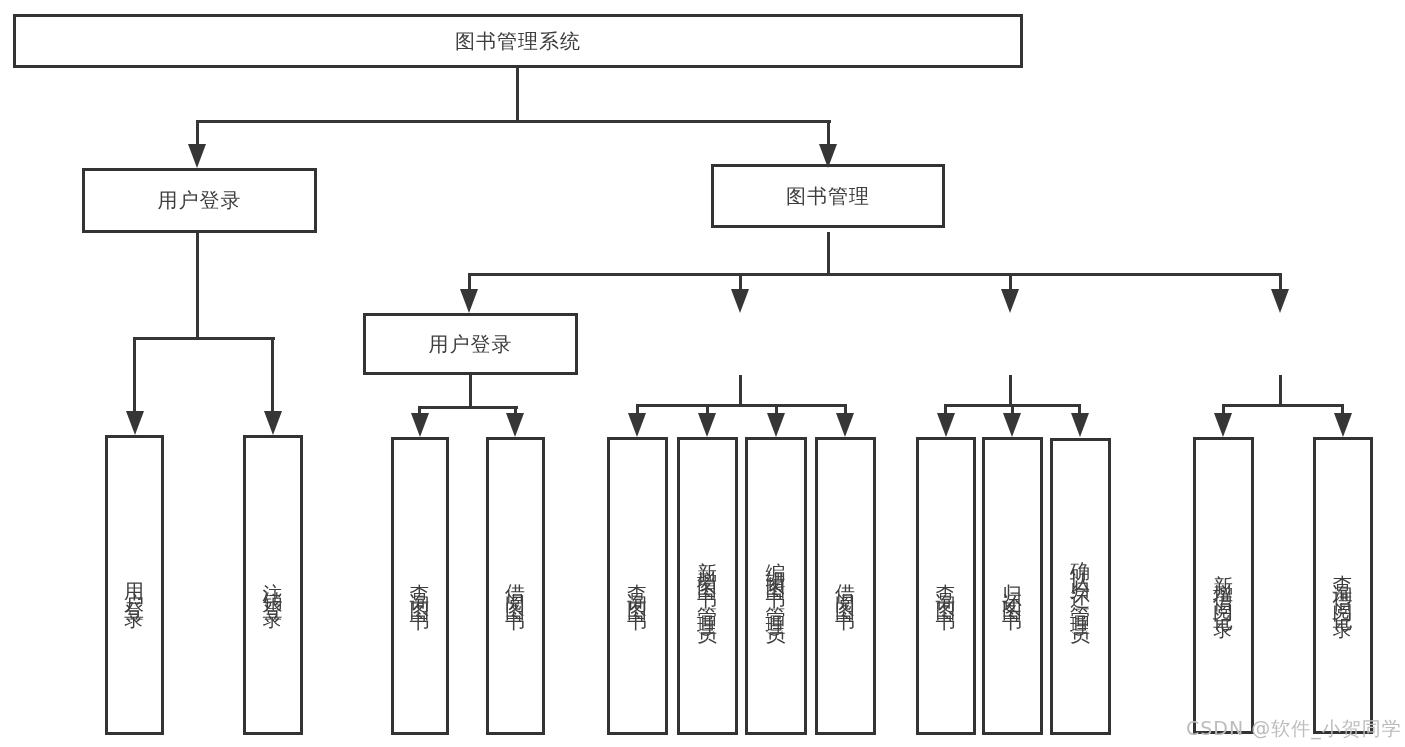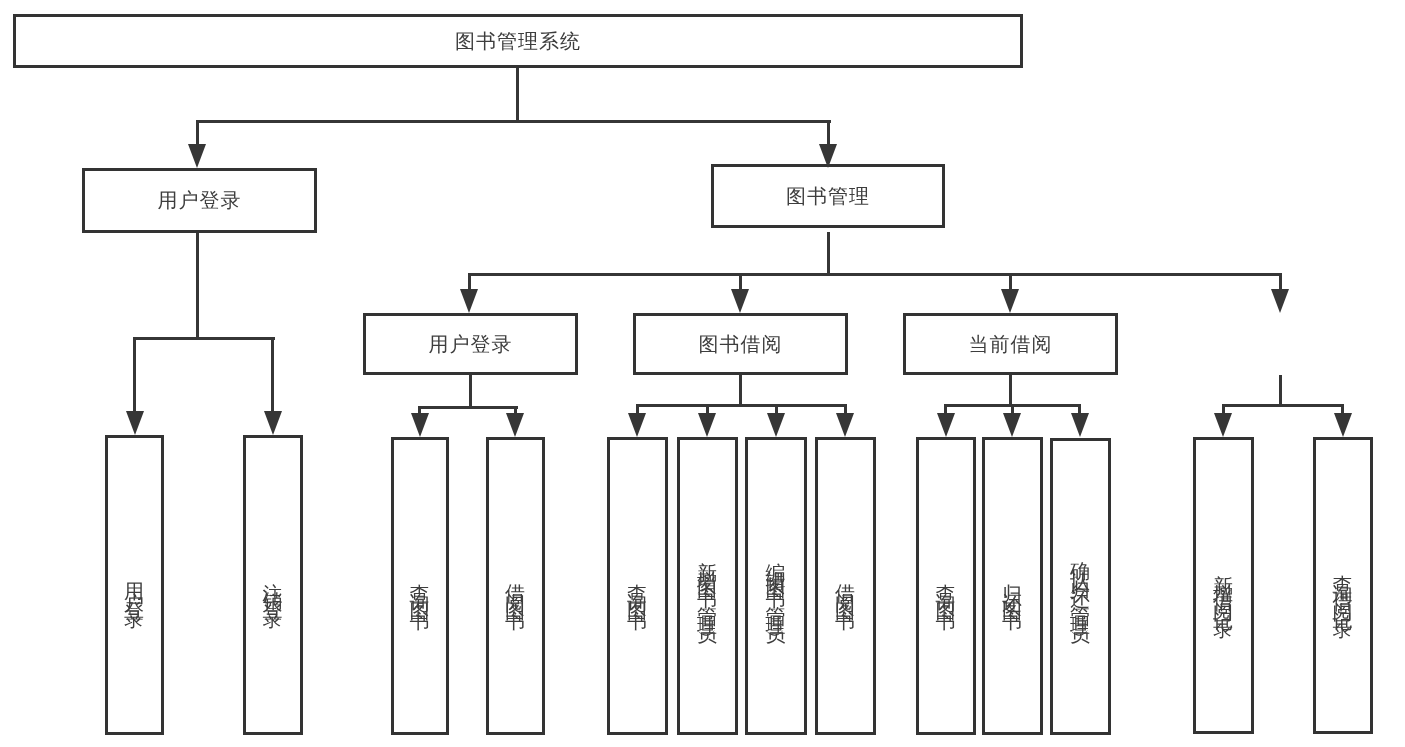--- a/index.html
+++ b/index.html
@@ -27,26 +27,20 @@
 
   <div class="hbox" style="left:82px;top:168px;width:235px;height:65px">
     <span>用户登录</span>
   </div>
   <div class="hbox" style="left:711px;top:164px;width:234px;height:64px">
     <span>图书管理</span>
   </div>
 
   <div class="hbox" style="left:363px;top:313px;width:215px;height:62px">
     <span>用户登录</span>
-  </div>
-  <div class="hbox" style="left:633px;top:313px;width:215px;height:62px">
-    <span>图书借阅</span>
-  </div>
-  <div class="hbox" style="left:903px;top:313px;width:215px;height:62px">
-    <span>当前借阅</span>
   </div>
 
   <div class="vbox" style="left:105px;top:435px;width:59px;height:300px">
     <span class="vtext">用户登录</span>
   </div>
   <div class="vbox" style="left:243px;top:435px;width:60px;height:300px">
     <span class="vtext">注销登录</span>
   </div>
 
   <div class="vbox" style="left:391px;top:437px;width:58px;height:298px">
@@ -138,14 +132,15 @@
   <i class="ln" style="left:1078px;top:404px;width:3px;height:9px"></i>
   <i class="ar" style="left:1071px;top:413px"></i>
 
   <i class="ln" style="left:1279px;top:375px;width:3px;height:32px"></i>
   <i class="ln" style="left:1222px;top:404px;width:122px;height:3px"></i>
   <i class="ln" style="left:1222px;top:404px;width:3px;height:9px"></i>
   <i class="ar" style="left:1214px;top:413px"></i>
   <i class="ln" style="left:1341px;top:404px;width:3px;height:9px"></i>
   <i class="ar" style="left:1334px;top:413px"></i>
 
+  <div class="watermark">CSDN @软件_小贺同学</div>
 
 </div>
 
 </body></html>

